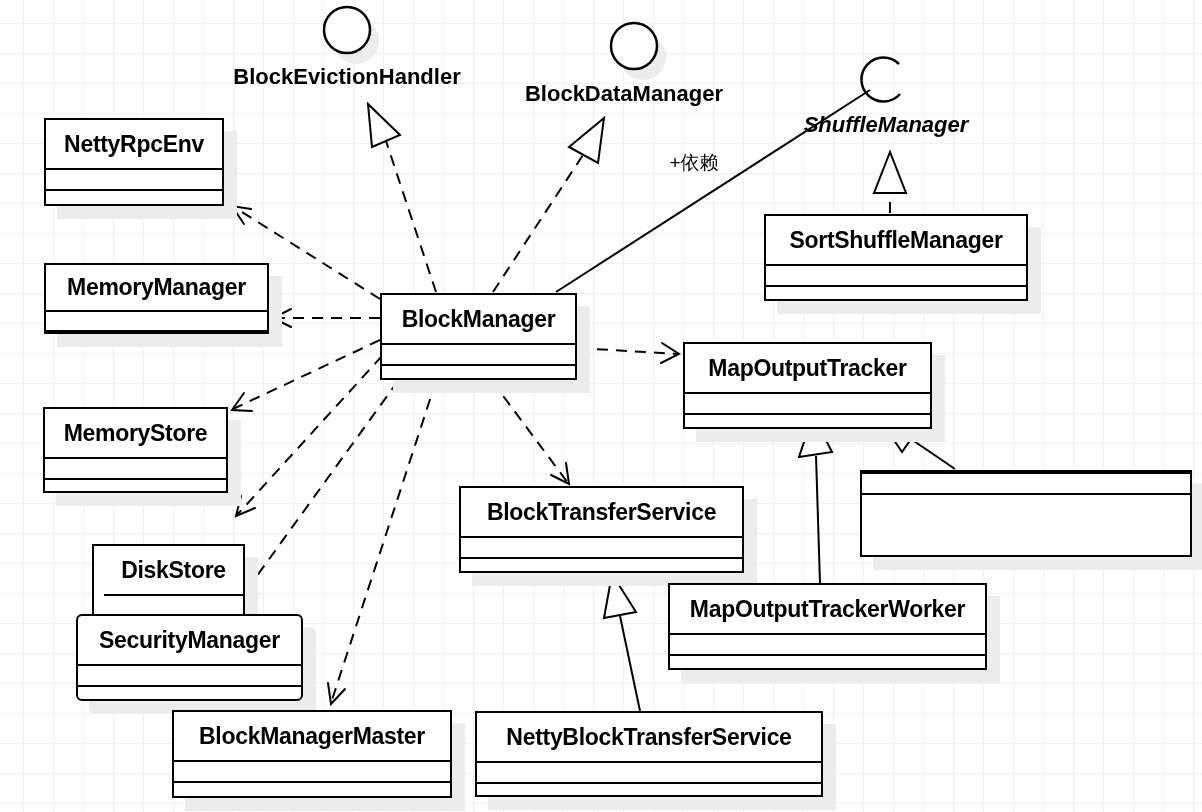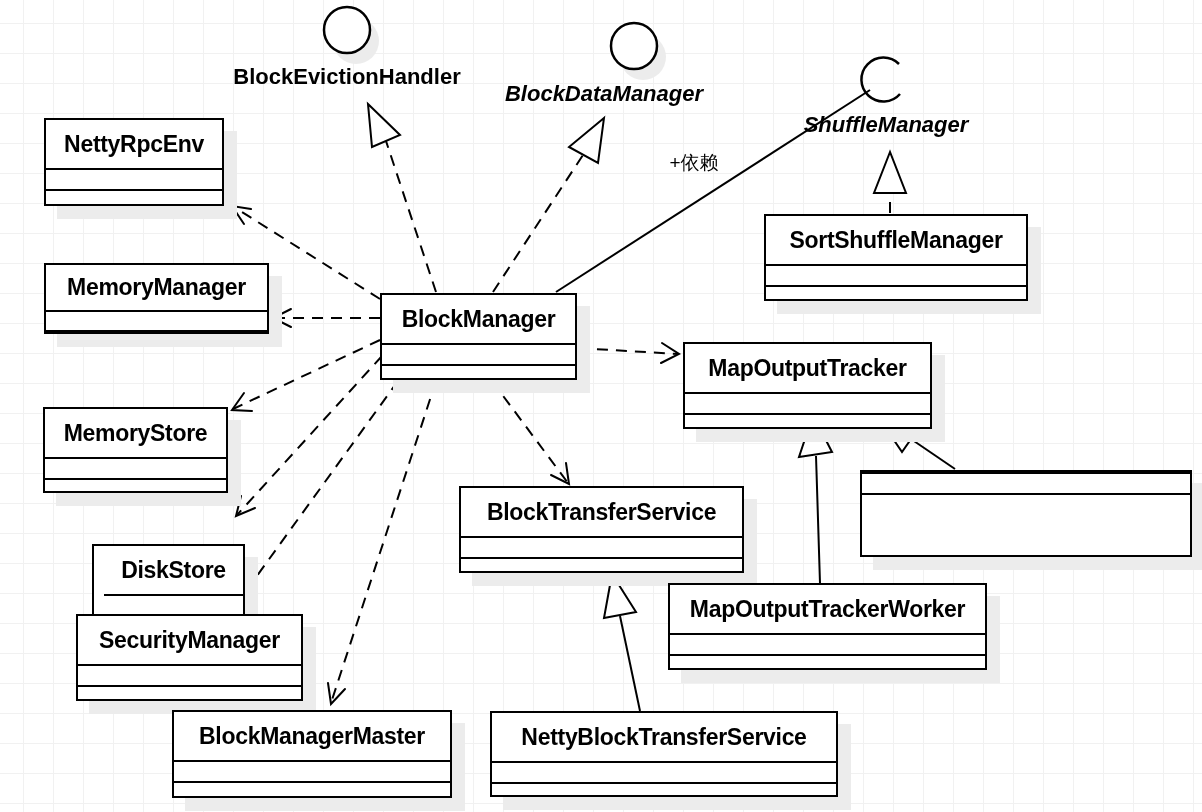--- a/index.html
+++ b/index.html
@@ -119,21 +119,21 @@
       <circle class="iface-shadow" cx="356" cy="41" r="23"></circle>
       <circle class="iface-circle" cx="347" cy="30" r="23"></circle>
     </g>
     <g>
       <circle class="iface-shadow" cx="643" cy="57" r="23"></circle>
       <circle class="iface-circle" cx="634" cy="46" r="23"></circle>
     </g>
   </svg>
 
   <div class="iface-label" style="left:347px;top:64px;">BlockEvictionHandler</div>
-  <div class="iface-label" style="left:604px;top:81px;font-style:italic;">BlockDataManager</div>
+  <div class="iface-label" style="left:624px;top:81px;">BlockDataManager</div>
   <div class="iface-label" style="left:886px;top:112px;font-style:italic;">ShuffleManager</div>
 
   <div class="edge-label" style="left:694px;top:150px;">+依赖</div>
 
   <div class="uml-class" style="left:44px;top:118px;width:180px;height:88px;">
     <div class="uml-title">NettyRpcEnv</div>
     <div class="uml-attrs"></div>
     <div class="uml-methods"></div>
   </div>
 
@@ -148,21 +148,21 @@
     <div class="uml-attrs"></div>
     <div class="uml-methods"></div>
   </div>
 
   <div class="uml-class" style="left:92px;top:544px;width:153px;height:87px;padding-left:10px;">
     <div class="uml-title">DiskStore</div>
     <div class="uml-attrs"></div>
     <div class="uml-methods"></div>
   </div>
 
-  <div class="uml-class" style="left:76px;top:614px;width:227px;height:87px;">
+  <div class="uml-class" style="left:76px;top:614px;width:227px;height:87px;border-radius:6px;">
     <div class="uml-title">SecurityManager</div>
     <div class="uml-attrs"></div>
     <div class="uml-methods"></div>
   </div>
 
   <div class="uml-class" style="left:172px;top:710px;width:280px;height:88px;">
     <div class="uml-title">BlockManagerMaster</div>
     <div class="uml-attrs"></div>
     <div class="uml-methods"></div>
   </div>
@@ -172,21 +172,21 @@
     <div class="uml-attrs"></div>
     <div class="uml-methods"></div>
   </div>
 
   <div class="uml-class" style="left:459px;top:486px;width:285px;height:87px;">
     <div class="uml-title">BlockTransferService</div>
     <div class="uml-attrs"></div>
     <div class="uml-methods"></div>
   </div>
 
-  <div class="uml-class" style="left:475px;top:711px;width:348px;height:86px;margin-left:15px;">
+  <div class="uml-class" style="left:475px;top:711px;width:348px;height:86px;">
     <div class="uml-title">NettyBlockTransferService</div>
     <div class="uml-attrs"></div>
     <div class="uml-methods"></div>
   </div>
 
   <div class="uml-class" style="left:683px;top:326px;width:249px;height:87px;margin-top:16px;">
     <div class="uml-title">MapOutputTracker</div>
     <div class="uml-attrs"></div>
     <div class="uml-methods"></div>
   </div>

